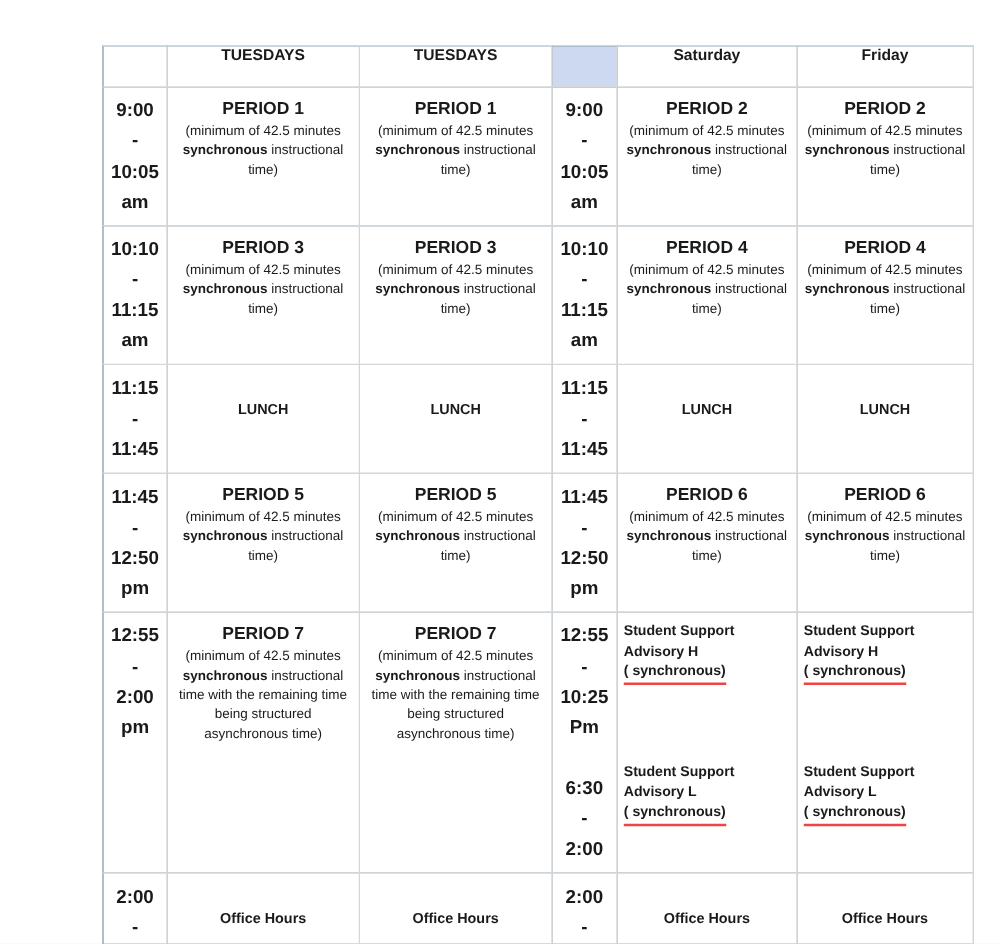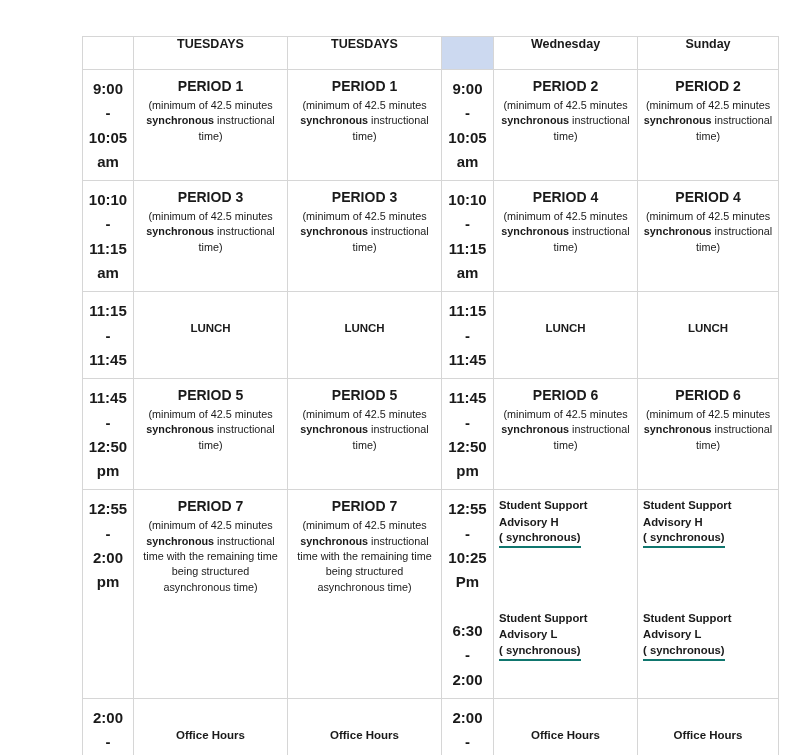--- a/index.html
+++ b/index.html
@@ -130,21 +130,21 @@
     font-weight: bold;
     font-size: 11.3px;
     line-height: 1.45;
   }
   .advisory .adv-link {
     display: inline-block;
     font-weight: bold;
     font-size: 11.3px;
     color: #1a1a1a;
     text-decoration: none;
-    border-bottom: 2px solid #0f766e;
+    border-bottom: 2px solid #ef4444;
     line-height: 1.4;
     cursor: pointer;
   }
   .adv-gap { display: block; height: 62px; }
 
   .r1 td { height: 84px; }
   .r2 td { height: 84px; }
   .r3 td { height: 70px; }
   .r4 td { height: 86px; }
   .r5 td { height: 178px; }
@@ -165,22 +165,22 @@
         <col class="c-time2">
           <col class="c-wed">
           <col class="c-fri">
       </colgroup>
       <thead>
         <tr>
           <th class="blank-head"></th>
           <th>TUESDAYS</th>
           <th>TUESDAYS</th>
           <th class="blank-head-blue"></th>
-          <th>Wednesday</th>
-          <th>Sunday</th>
+          <th>Saturday</th>
+          <th>Friday</th>
         </tr>
       </thead>
       <tbody>
 
         <tr class="r1">
           <td>
             <div class="timecell">
               <span class="t-line">9:00</span>
               <span class="t-line">-</span>
               <span class="t-line">10:05</span>

